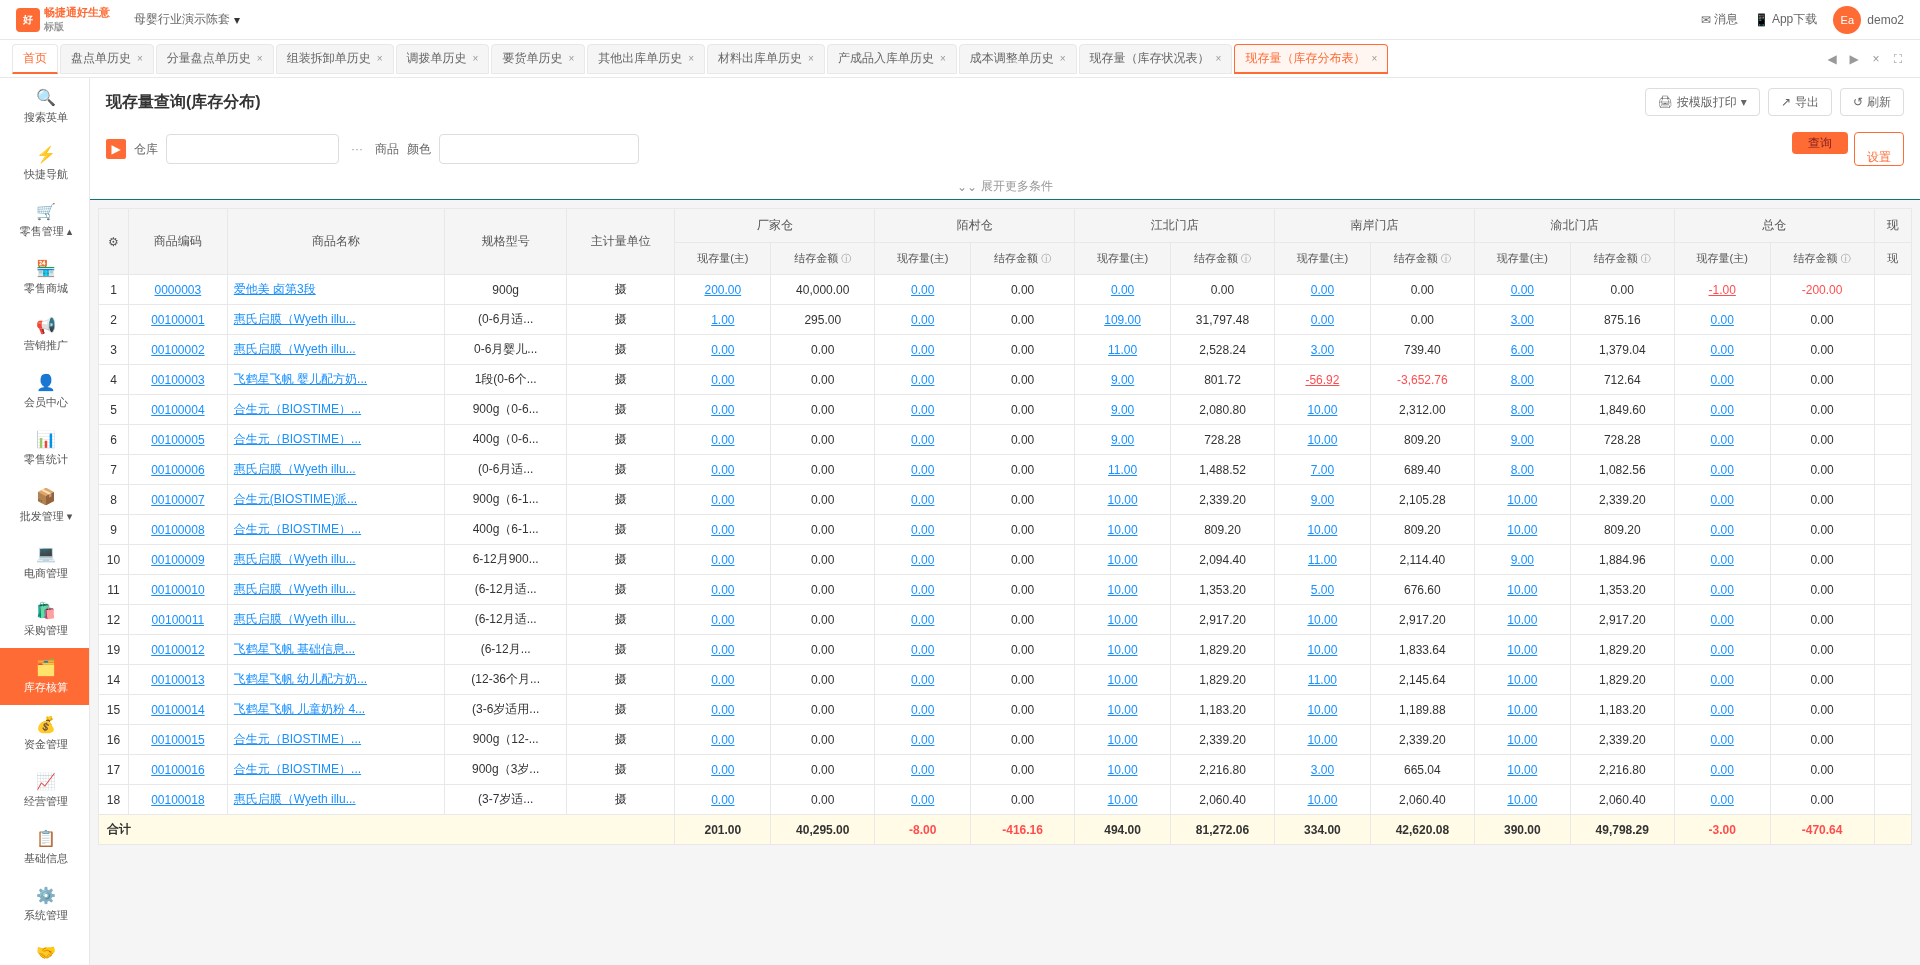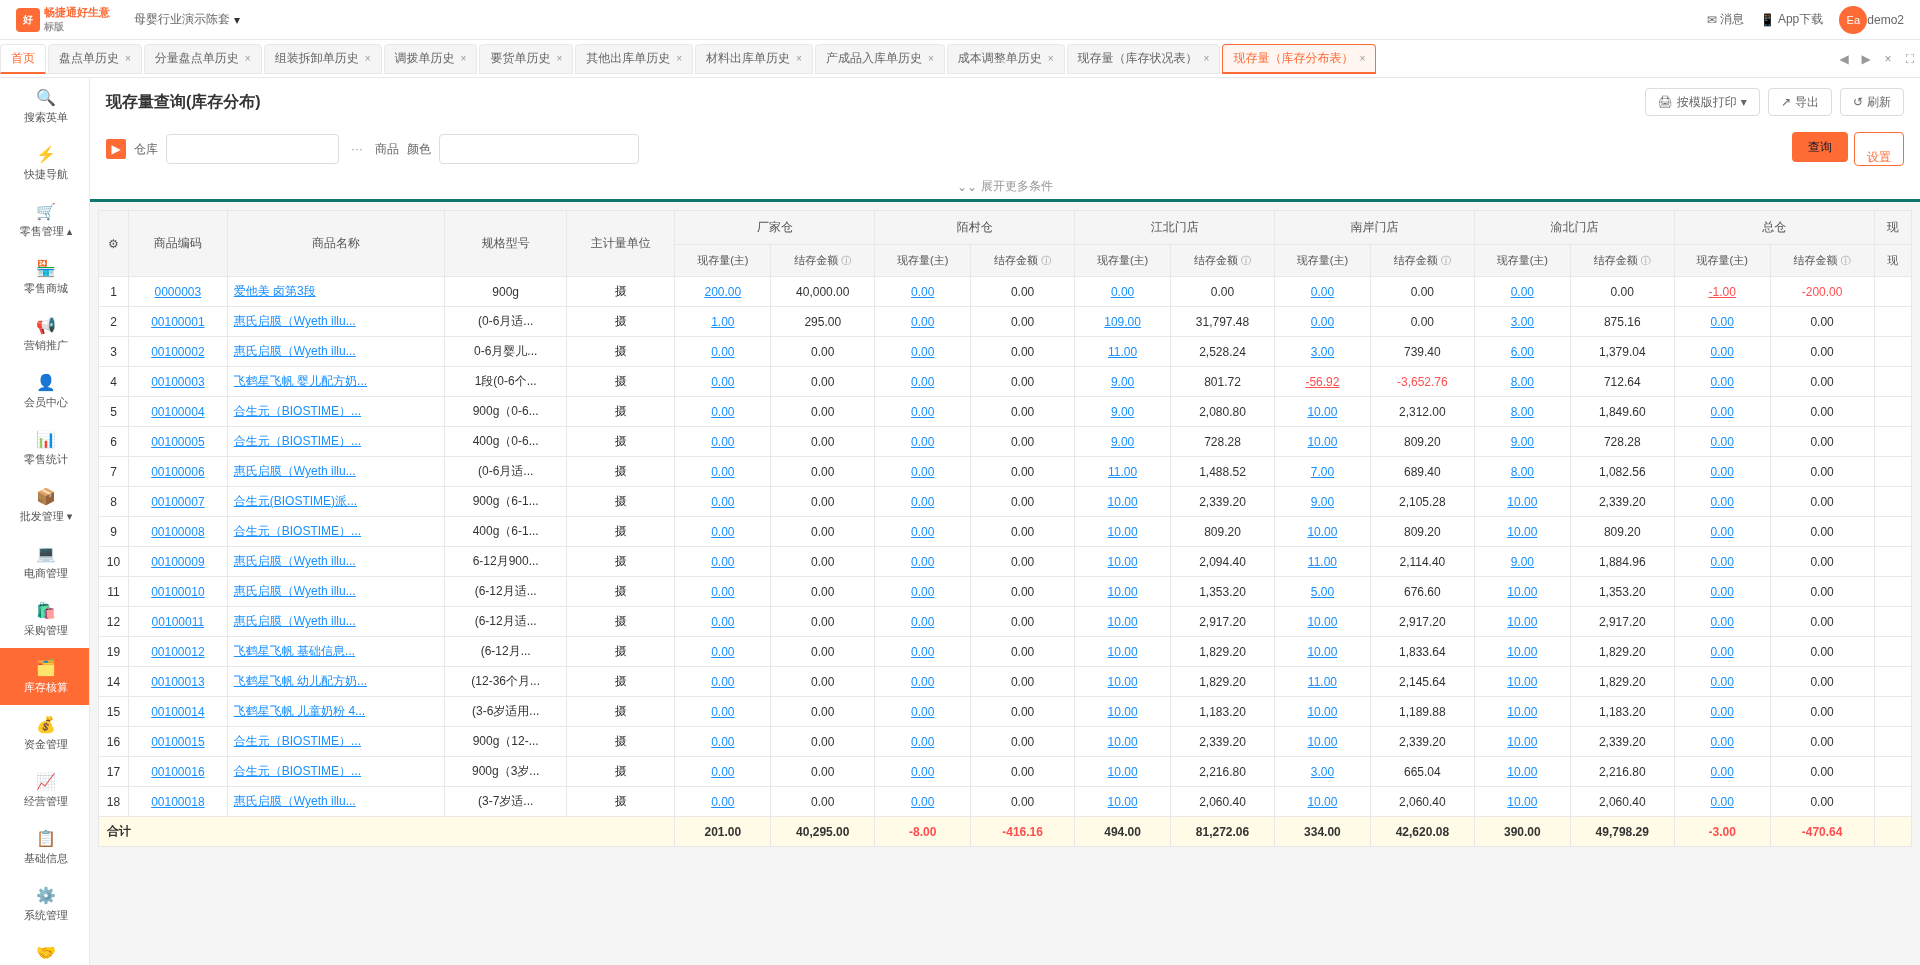--- a/index.html
+++ b/index.html
@@ -7,21 +7,21 @@
     
     
     .top-bar { height: 40px; background: #fff; display: flex; align-items: center; justify-content: space-between; padding: 0 16px; border-bottom: 1px solid #e8e8e8; }
     .top-bar-left { display: flex; align-items: center; gap: 8px; }
     .logo-area { display: flex; align-items: center; gap: 4px; color: #ff6b35; font-weight: bold; font-size: 13px; }
     .logo-icon { width: 24px; height: 24px; background: #ff6b35; border-radius: 4px; display: flex; align-items: center; justify-content: center; color: white; font-size: 10px; }
     .top-bar-right { display: flex; align-items: center; gap: 16px; font-size: 12px; color: #666; }
     .user-avatar { width: 28px; height: 28px; border-radius: 50%; background: #ff6b35; display: flex; align-items: center; justify-content: center; color: white; font-size: 11px; }
     
     
-    .nav-tabs { height: 38px; background: #fff; display: flex; align-items: center; border-bottom: 1px solid #e8e8e8; padding: 0 0; overflow: hidden; gap: 2px; }
+    .nav-tabs { height: 38px; background: #fff; display: flex; align-items: center; border-bottom: 1px solid #e8e8e8; padding: 0 12px; overflow: hidden; gap: 2px; }
     .nav-tab { height: 30px; padding: 0 10px; display: flex; align-items: center; gap: 4px; border-radius: 4px 4px 0 0; font-size: 12px; cursor: pointer; white-space: nowrap; border: 1px solid #e8e8e8; background: #f5f5f5; color: #666; }
     .nav-tab.home { background: #fff; color: #ff6b35; border-bottom: 2px solid #ff6b35; }
     .nav-tab.active { background: #fff6f2; color: #ff6b35; border-color: #ff6b35; border-bottom: 2px solid #ff6b35; }
     .nav-tab .close-x { font-size: 10px; color: #999; cursor: pointer; margin-left: 2px; }
     .nav-tab-arrows { display: flex; gap: 2px; margin-left: auto; }
     .nav-arrow { width: 20px; height: 20px; display: flex; align-items: center; justify-content: center; cursor: pointer; color: #999; font-size: 12px; }
     
     
     .main-layout { display: flex; height: calc(965px - 40px - 38px); }
     
@@ -29,34 +29,34 @@
     .sidebar { width: 90px; background: #fff; border-right: 1px solid #e8e8e8; display: flex; flex-direction: column; overflow-y: auto; }
     .sidebar-item { padding: 10px 4px; text-align: center; cursor: pointer; color: #555; font-size: 12px; display: flex; flex-direction: column; align-items: center; gap: 3px; border-left: 3px solid transparent; }
     .sidebar-item.active { background: #ff6b35; color: white; border-left-color: #ff6b35; }
     .sidebar-item .icon { font-size: 16px; }
     .sidebar-item .label { font-size: 11px; }
     
     
     .content { flex: 1; display: flex; flex-direction: column; overflow: hidden; background: #f5f5f5; }
     
     
-    .page-header { background: #fff; padding: 10px 16px 0; border-bottom: 3px solid #0f766e; }
+    .page-header { background: #fff; padding: 10px 16px 0; border-bottom: 1px solid #0f766e; }
     .page-title-row { display: flex; align-items: center; justify-content: space-between; padding-bottom: 8px; }
     .page-title { font-size: 16px; font-weight: bold; color: #333; }
     .page-actions { display: flex; gap: 8px; align-items: center; }
     .btn-action { height: 28px; padding: 0 12px; border: 1px solid #ddd; border-radius: 4px; background: #fff; cursor: pointer; font-size: 12px; color: #666; display: flex; align-items: center; gap: 4px; }
     
     
     .filter-row { display: flex; align-items: center; gap: 8px; padding: 8px 0; }
     .filter-label { color: #666; font-size: 12px; white-space: nowrap; }
     .filter-input { height: 30px; border: 1px solid #ddd; border-radius: 4px; padding: 0 8px; font-size: 12px; min-width: 80px; }
     .filter-input-long { min-width: 500px; font-size: 12px; }
     .filter-input-color { min-width: 200px; }
     .dots-btn { color: #999; cursor: pointer; padding: 0 4px; }
-    .btn-search { height: 30px; padding: 0 16px; background: #ff6b35; color: #0f172a; border: none; border-radius: 4px; cursor: pointer; font-size: 12px; }
+    .btn-search { height: 22px; padding: 0 16px; background: #ff6b35; color: #7f1d1d; border: none; border-radius: 4px; cursor: pointer; font-size: 12px; }
     .btn-setting { height: 30px; padding: 16px 12px; border: 1px solid #ff6b35; color: #ff6b35; background: #fff; border-radius: 4px; cursor: pointer; font-size: 12px; }
     .expand-row { display: flex; align-items: center; justify-content: center; gap: 4px; padding: 4px 0; color: #999; cursor: pointer; font-size: 12px; }
     .orange-arrow { width: 20px; height: 20px; background: #ff6b35; color: white; border-radius: 2px; display: flex; align-items: center; justify-content: center; cursor: pointer; font-size: 12px; }
     
     
     .table-wrapper { flex: 1; overflow: auto; padding: 8px; }
     .data-table { width: 100%; border-collapse: collapse; background: #fff; font-size: 12px; min-width: 1400px; }
     .data-table th { background: #f5f5f5; padding: 8px 6px; text-align: center; border: 1px solid #e8e8e8; font-weight: normal; color: #555; white-space: nowrap; }
     .data-table td { padding: 6px 6px; text-align: center; border: 1px solid #e8e8e8; color: #333; white-space: nowrap; }
     .data-table .underline { text-decoration: underline; color: #1890ff; cursor: pointer; }
@@ -90,21 +90,21 @@
   </div>
   <div class="top-bar-right">
     <span style="cursor:pointer;display:flex;align-items:center;gap:3px;">
       <span>✉</span>
       <span>消息</span>
     </span>
     <span style="cursor:pointer;display:flex;align-items:center;gap:3px;">
       <span>📱</span>
       <span>App下载</span>
     </span>
-    <div style="display:flex;align-items:center;">
+    <div style="display:flex;align-items:center;gap:6px;">
       <div class="user-avatar">Ea</div>
       <span>demo2</span>
     </div>
   </div>
 </div>
 
 <div class="nav-tabs">
   <div class="nav-tab home">首页</div>
   <div class="nav-tab">盘点单历史 <span class="close-x">×</span></div>
   <div class="nav-tab">分量盘点单历史 <span class="close-x">×</span></div>

